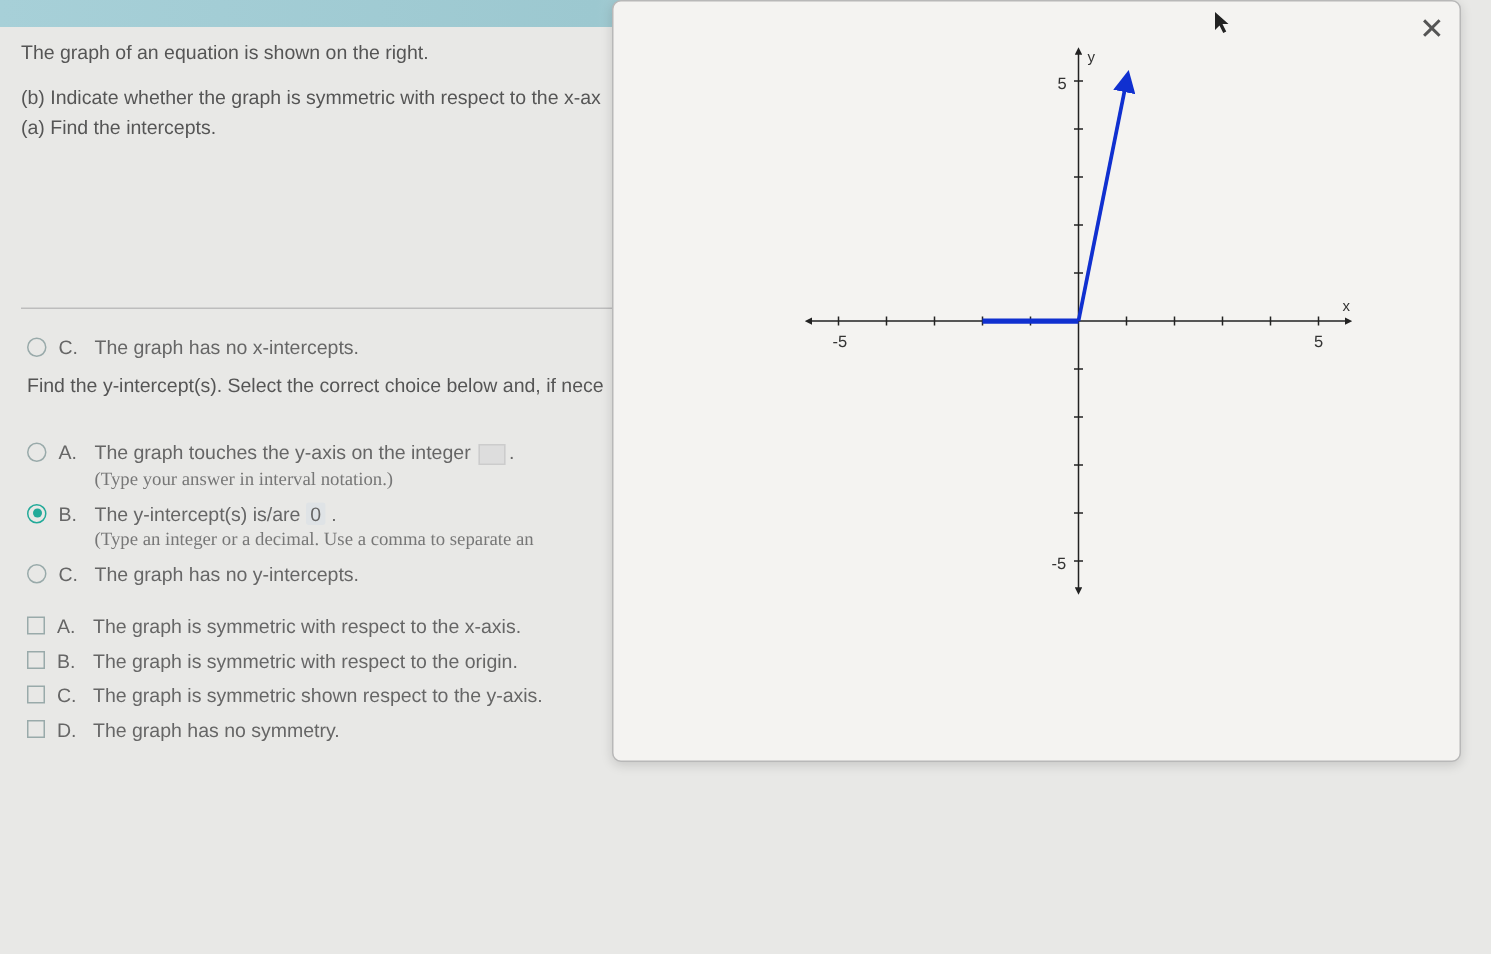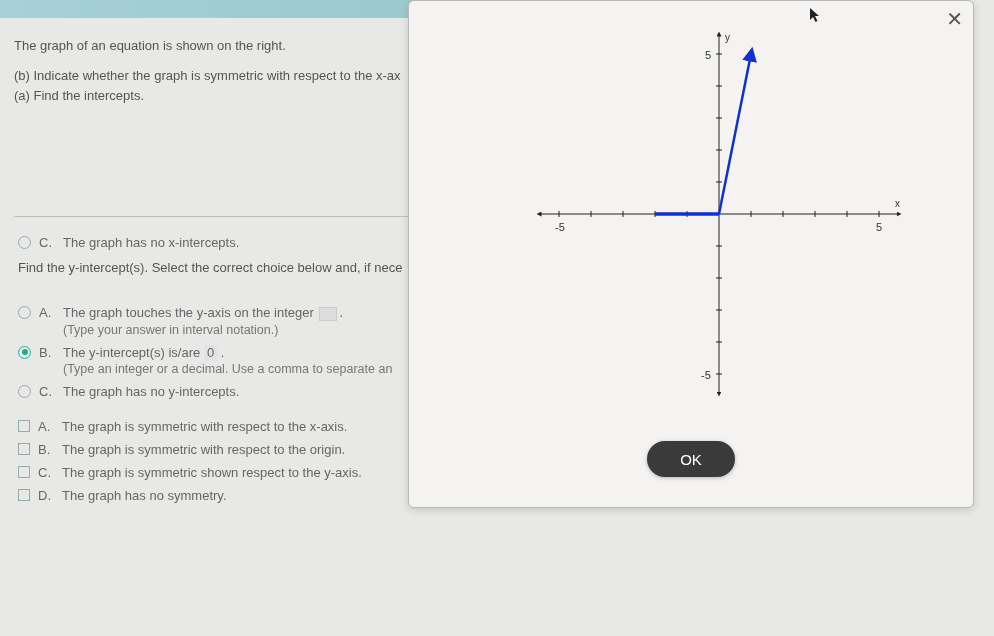--- a/index.html
+++ b/index.html
@@ -15,21 +15,21 @@
   }
   .topbar {
     position: absolute;
     top: 0; left: 0; right: 0;
     height: 18px;
     background: linear-gradient(to right, #a7d0d8, #9cc8d0 40%, #e8e8e6 55%);
   }
   .left-panel {
     position: absolute;
     left: 0;
-    top: 18px;
+    top: 7px;
     width: 600px;
     padding: 18px 16px 10px 14px;
   }
   .qtext { color: #555; line-height: 1.55; }
   .sep {
     border: none;
     border-top: 1px solid #bdbdbd;
     margin: 110px 0 18px 0;
     width: 420px;
   }
@@ -48,21 +48,21 @@
   }
   .radio.checked { border-color:#2a9; }
   .radio.checked::after{
     content:""; width:6px;height:6px;border-radius:50%;
     background:#2a9;
   }
   .checkbox {
     width: 12px; height: 12px; border: 1.5px solid #9aa;
     flex: none; margin-top: 1px;
   }
-  .sub { font-size: 12.5px; color: #777; margin-top:2px;}
+  .sub { font-size: 12.5px; color: #777; margin-top:2px;font-family:Liberation Serif, serif;}
   .fillbox {
     display:inline-block; width:18px; height:14px;
     background:#ddd; border:1px solid #ccc;
     vertical-align:middle; margin:0 2px;
   }
   .section-gap { height: 14px; }
   .prompt { color:#555; margin: 10px 0 10px 4px; }
 
   .modal {
     position: absolute;
@@ -237,14 +237,13 @@
       <text x="186" y="40" font-size="11" fill="#333">5</text>
       <text x="182" y="360" font-size="11" fill="#333">-5</text>
       <text x="376" y="188" font-size="10" fill="#333">x</text>
       <text x="206" y="22" font-size="10" fill="#333">y</text>
 
       <line x1="136" y1="195" x2="200" y2="195" stroke="#1030d0" stroke-width="3.5"></line>
       <line x1="200" y1="195" x2="232" y2="35" stroke="#1030d0" stroke-width="2.5" marker-end="url(#arrB)"></line>
     </svg>
   </div>
 
-  <button class="ok-btn">OK</button>
 </div>
 
 </body></html>

